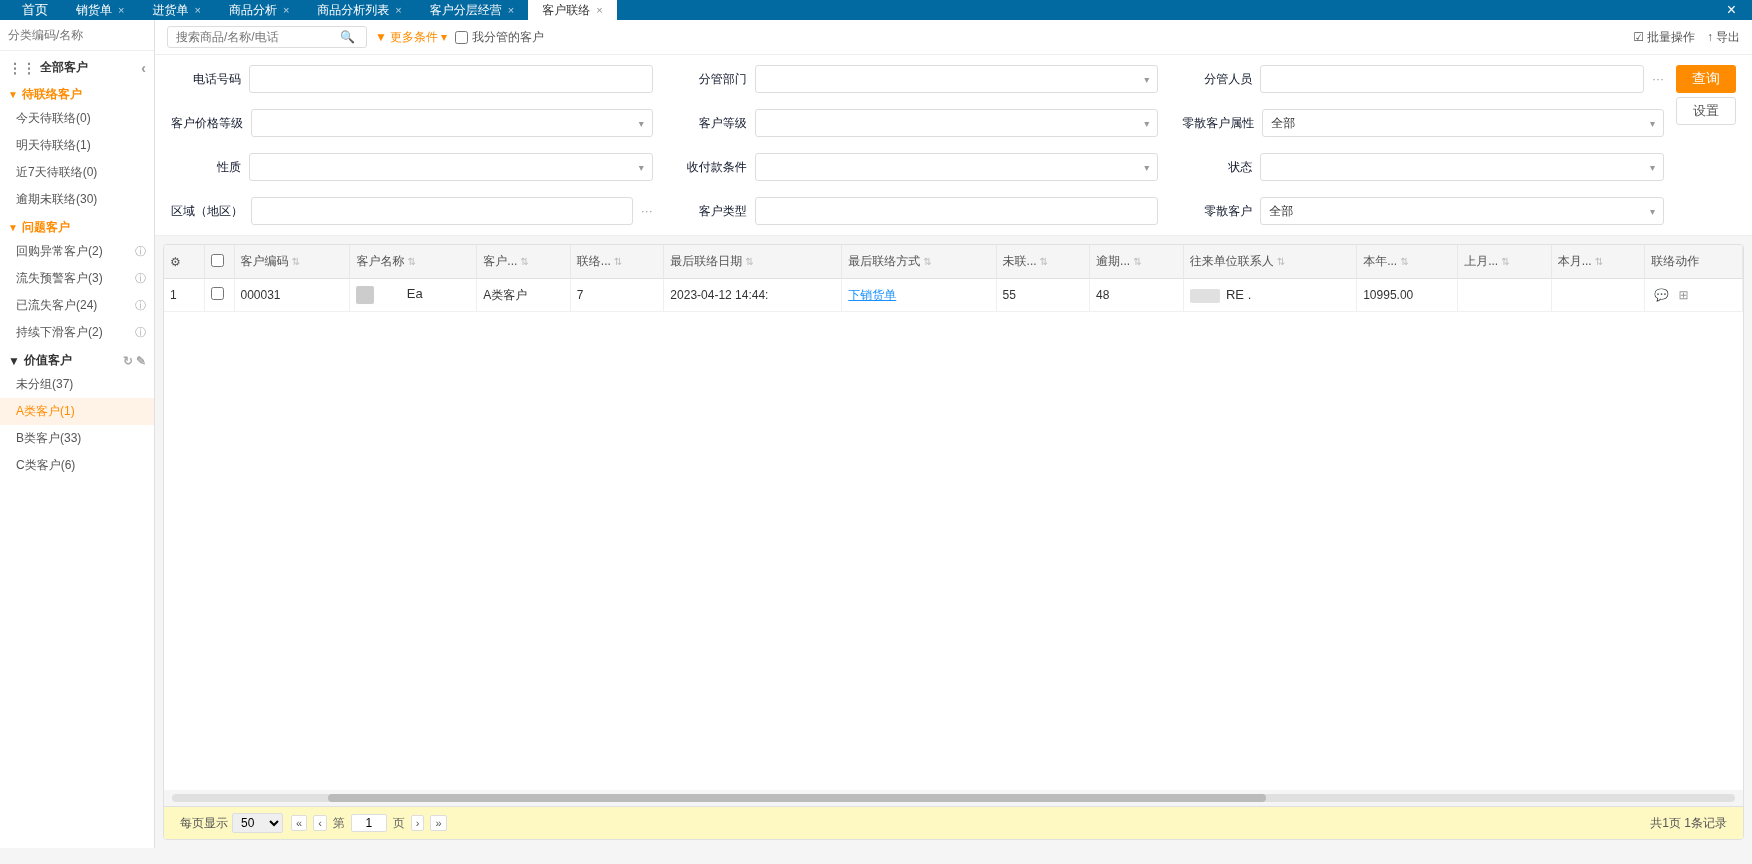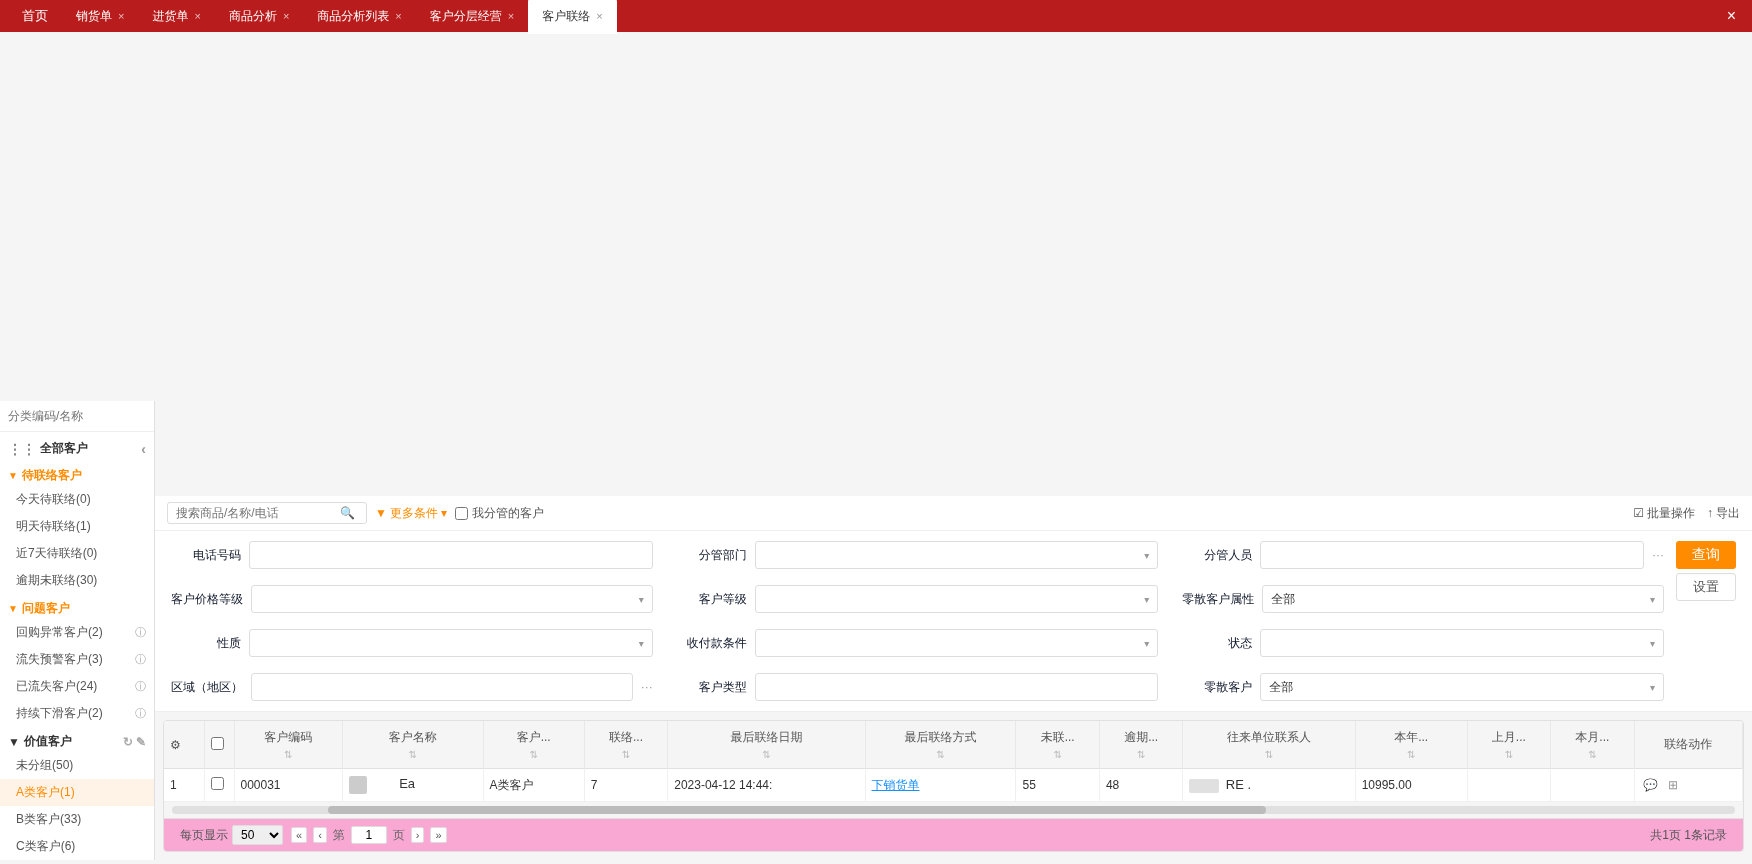--- a/index.html
+++ b/index.html
@@ -1,21 +1,21 @@
 <!DOCTYPE html>
 <html><head>
   <meta charset="utf-8">
   <style>
     * { box-sizing: border-box; margin: 0; padding: 0; font-family: 'Microsoft YaHei', Arial, sans-serif; font-size: 12px; }
     body { background: #f5f5f5; overflow: hidden; width: 1752px; height: 864px; }
 
     
     .top-nav {
-      background: #b91c1c;
-      height: 32px;
+      background: #0369a1;
+      height: 20px;
       display: flex;
       align-items: center;
       padding: 0 8px;
       gap: 0;
       color: white;
     }
     .nav-item {
       padding: 0 14px;
       height: 36px;
       display: flex;
@@ -44,21 +44,20 @@
       color: white;
       font-size: 16px;
       cursor: pointer;
       padding: 0 8px;
     }
 
     
     .main-layout {
       display: flex;
       height: calc(864px - 36px);
-      align-items: flex-end;
     }
 
     
     .sidebar {
       width: 155px;
       background: #fff;
       border-right: 1px solid #e0e0e0;
       display: flex;
       flex-direction: column;
       overflow-y: auto;
@@ -322,38 +321,37 @@
       font-weight: normal;
       white-space: nowrap;
       border-right: 1px solid #e8e8e8;
       position: relative;
       user-select: none;
     }
     thead th .th-inner {
       display: flex;
       align-items: center;
       gap: 3px;
-      flex-direction: column;
     }
     thead th .sort-icon { color: #bbb; font-size: 10px; }
     tbody tr {
       border-bottom: 1px solid #f0f0f0;
     }
     tbody td {
       padding: 7px 6px;
       color: #333;
       white-space: nowrap;
       border-right: 1px solid #f0f0f0;
     }
     .td-link { color: #1890ff; cursor: pointer; text-decoration: underline; }
     .td-icon-btn { cursor: pointer; color: #999; margin: 0 3px; }
 
     
     .footer {
-      background: #f9a8d4;
+      background: #fef9c3;
       border-top: 1px solid #e0e0e0;
       padding: 6px 16px;
       display: flex;
       align-items: center;
       gap: 8px;
     }
     .scrollbar-area {
       background: #f5f5f5;
       padding: 4px 8px;
     }
@@ -503,21 +501,21 @@
 
     <div class="sidebar-section-title2">
       <span class="arrow">▼</span>
       <span>价值客户</span>
       <span class="icons">
         <span style="cursor:pointer;">↻</span>
         <span style="cursor:pointer;">✎</span>
       </span>
     </div>
     <div class="sidebar-item">
-      <span>未分组(50)</span>
+      <span>未分组(37)</span>
     </div>
     <div class="sidebar-item active">
       <span>A类客户(1)</span>
     </div>
     <div class="sidebar-item">
       <span>B类客户(33)</span>
     </div>
     <div class="sidebar-item">
       <span>C类客户(6)</span>
     </div>

